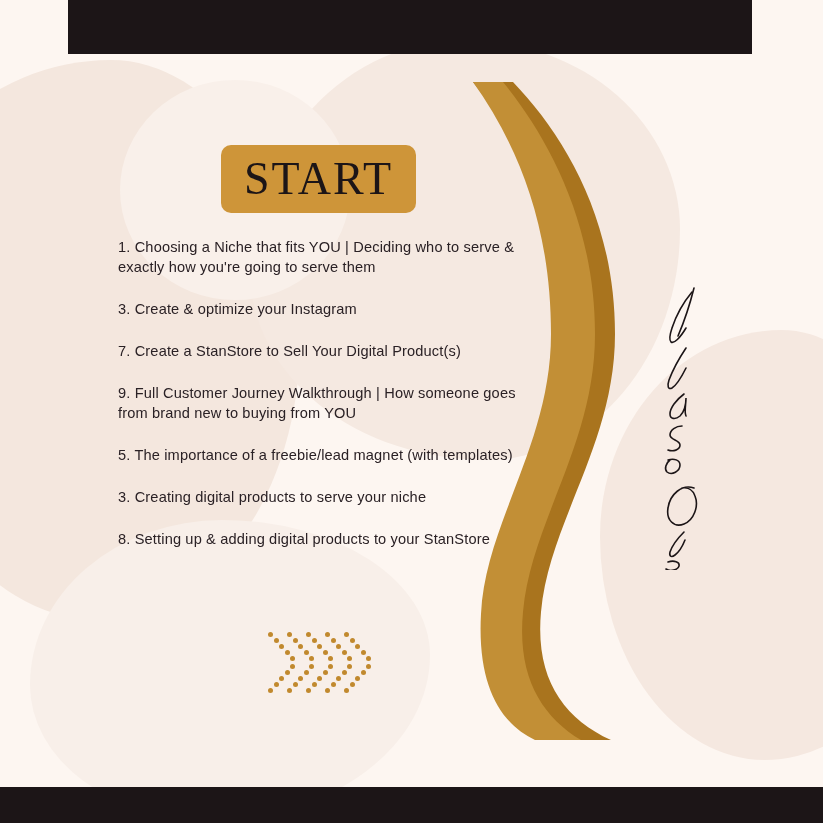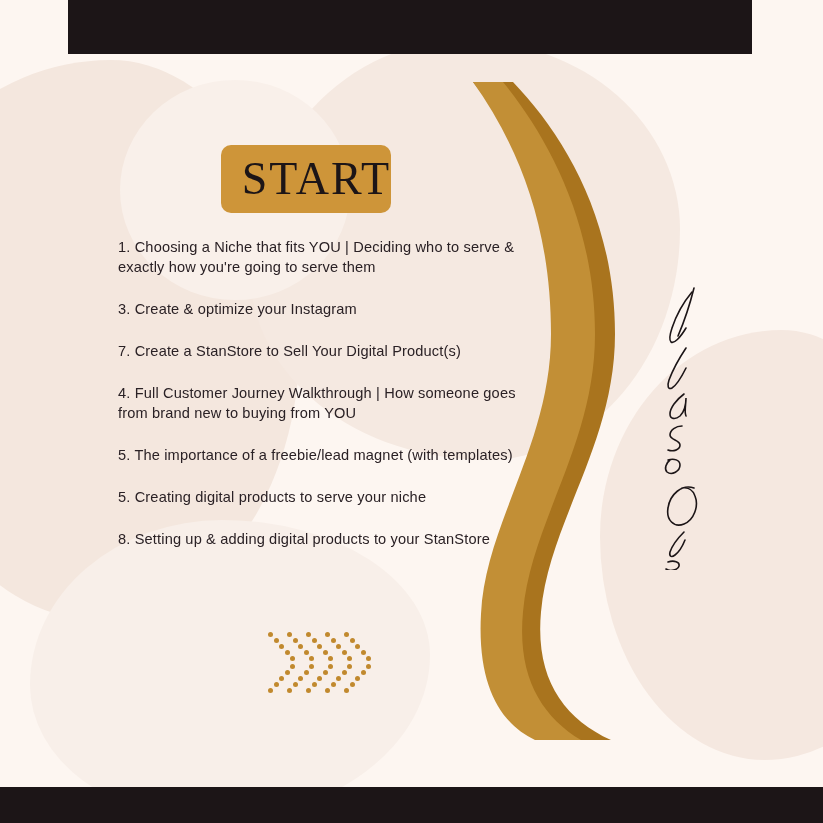--- a/index.html
+++ b/index.html
@@ -86,28 +86,28 @@
     width: 823px;
     height: 36px;
     background: #1c1517;
   }
 
   
   .start-badge {
     position: absolute;
     left: 221px;
     top: 145px;
-    width: 170px;
+    width: 195px;
     height: 68px;
     background: #cf972f;
     background: #ce9539;
     border-radius: 10px;
     display: flex;
     align-items: center;
-    justify-content: flex-end;
+    justify-content: center;
   }
   .start-badge .label {
     font-family: "Liberation Serif", serif;
     font-size: 46px;
     letter-spacing: 2px;
     color: #1c1517;
     line-height: 1;
   }
 
   
@@ -212,23 +212,23 @@
   </div>
 
   <div class="start-badge">
     <span class="label">START</span>
   </div>
 
   <div class="list">
     <div class="list-item">1. Choosing a Niche that fits YOU | Deciding who to serve &amp; exactly how you're going to serve them</div>
     <div class="list-item">3. Create &amp; optimize your Instagram</div>
     <div class="list-item">7. Create a StanStore to Sell Your Digital Product(s)</div>
-    <div class="list-item">4. Full Customer Journey Walkthrough | How someone goes from brand new to buying from YOU</div>
+    <div class="list-item">9. Full Customer Journey Walkthrough | How someone goes from brand new to buying from YOU</div>
     <div class="list-item">5. The importance of a freebie/lead magnet (with templates)</div>
-    <div class="list-item">5. Creating digital products to serve your niche</div>
+    <div class="list-item">3. Creating digital products to serve your niche</div>
     <div class="list-item">8. Setting up &amp; adding digital products to your StanStore</div>
   </div>
 
   <div class="chevrons">
       <div class="chev-dot" style="left: 0px; top: 0px; background: rgb(193, 137, 46);"></div>
       <div class="chev-dot" style="left: 0px; top: 56px; background: rgb(193, 137, 46);"></div>
       <div class="chev-dot" style="left: 5.5px; top: 6px; background: rgb(193, 137, 46);"></div>
       <div class="chev-dot" style="left: 5.5px; top: 50px; background: rgb(193, 137, 46);"></div>
       <div class="chev-dot" style="left: 11px; top: 12px; background: rgb(193, 137, 46);"></div>
       <div class="chev-dot" style="left: 11px; top: 44px; background: rgb(193, 137, 46);"></div>

